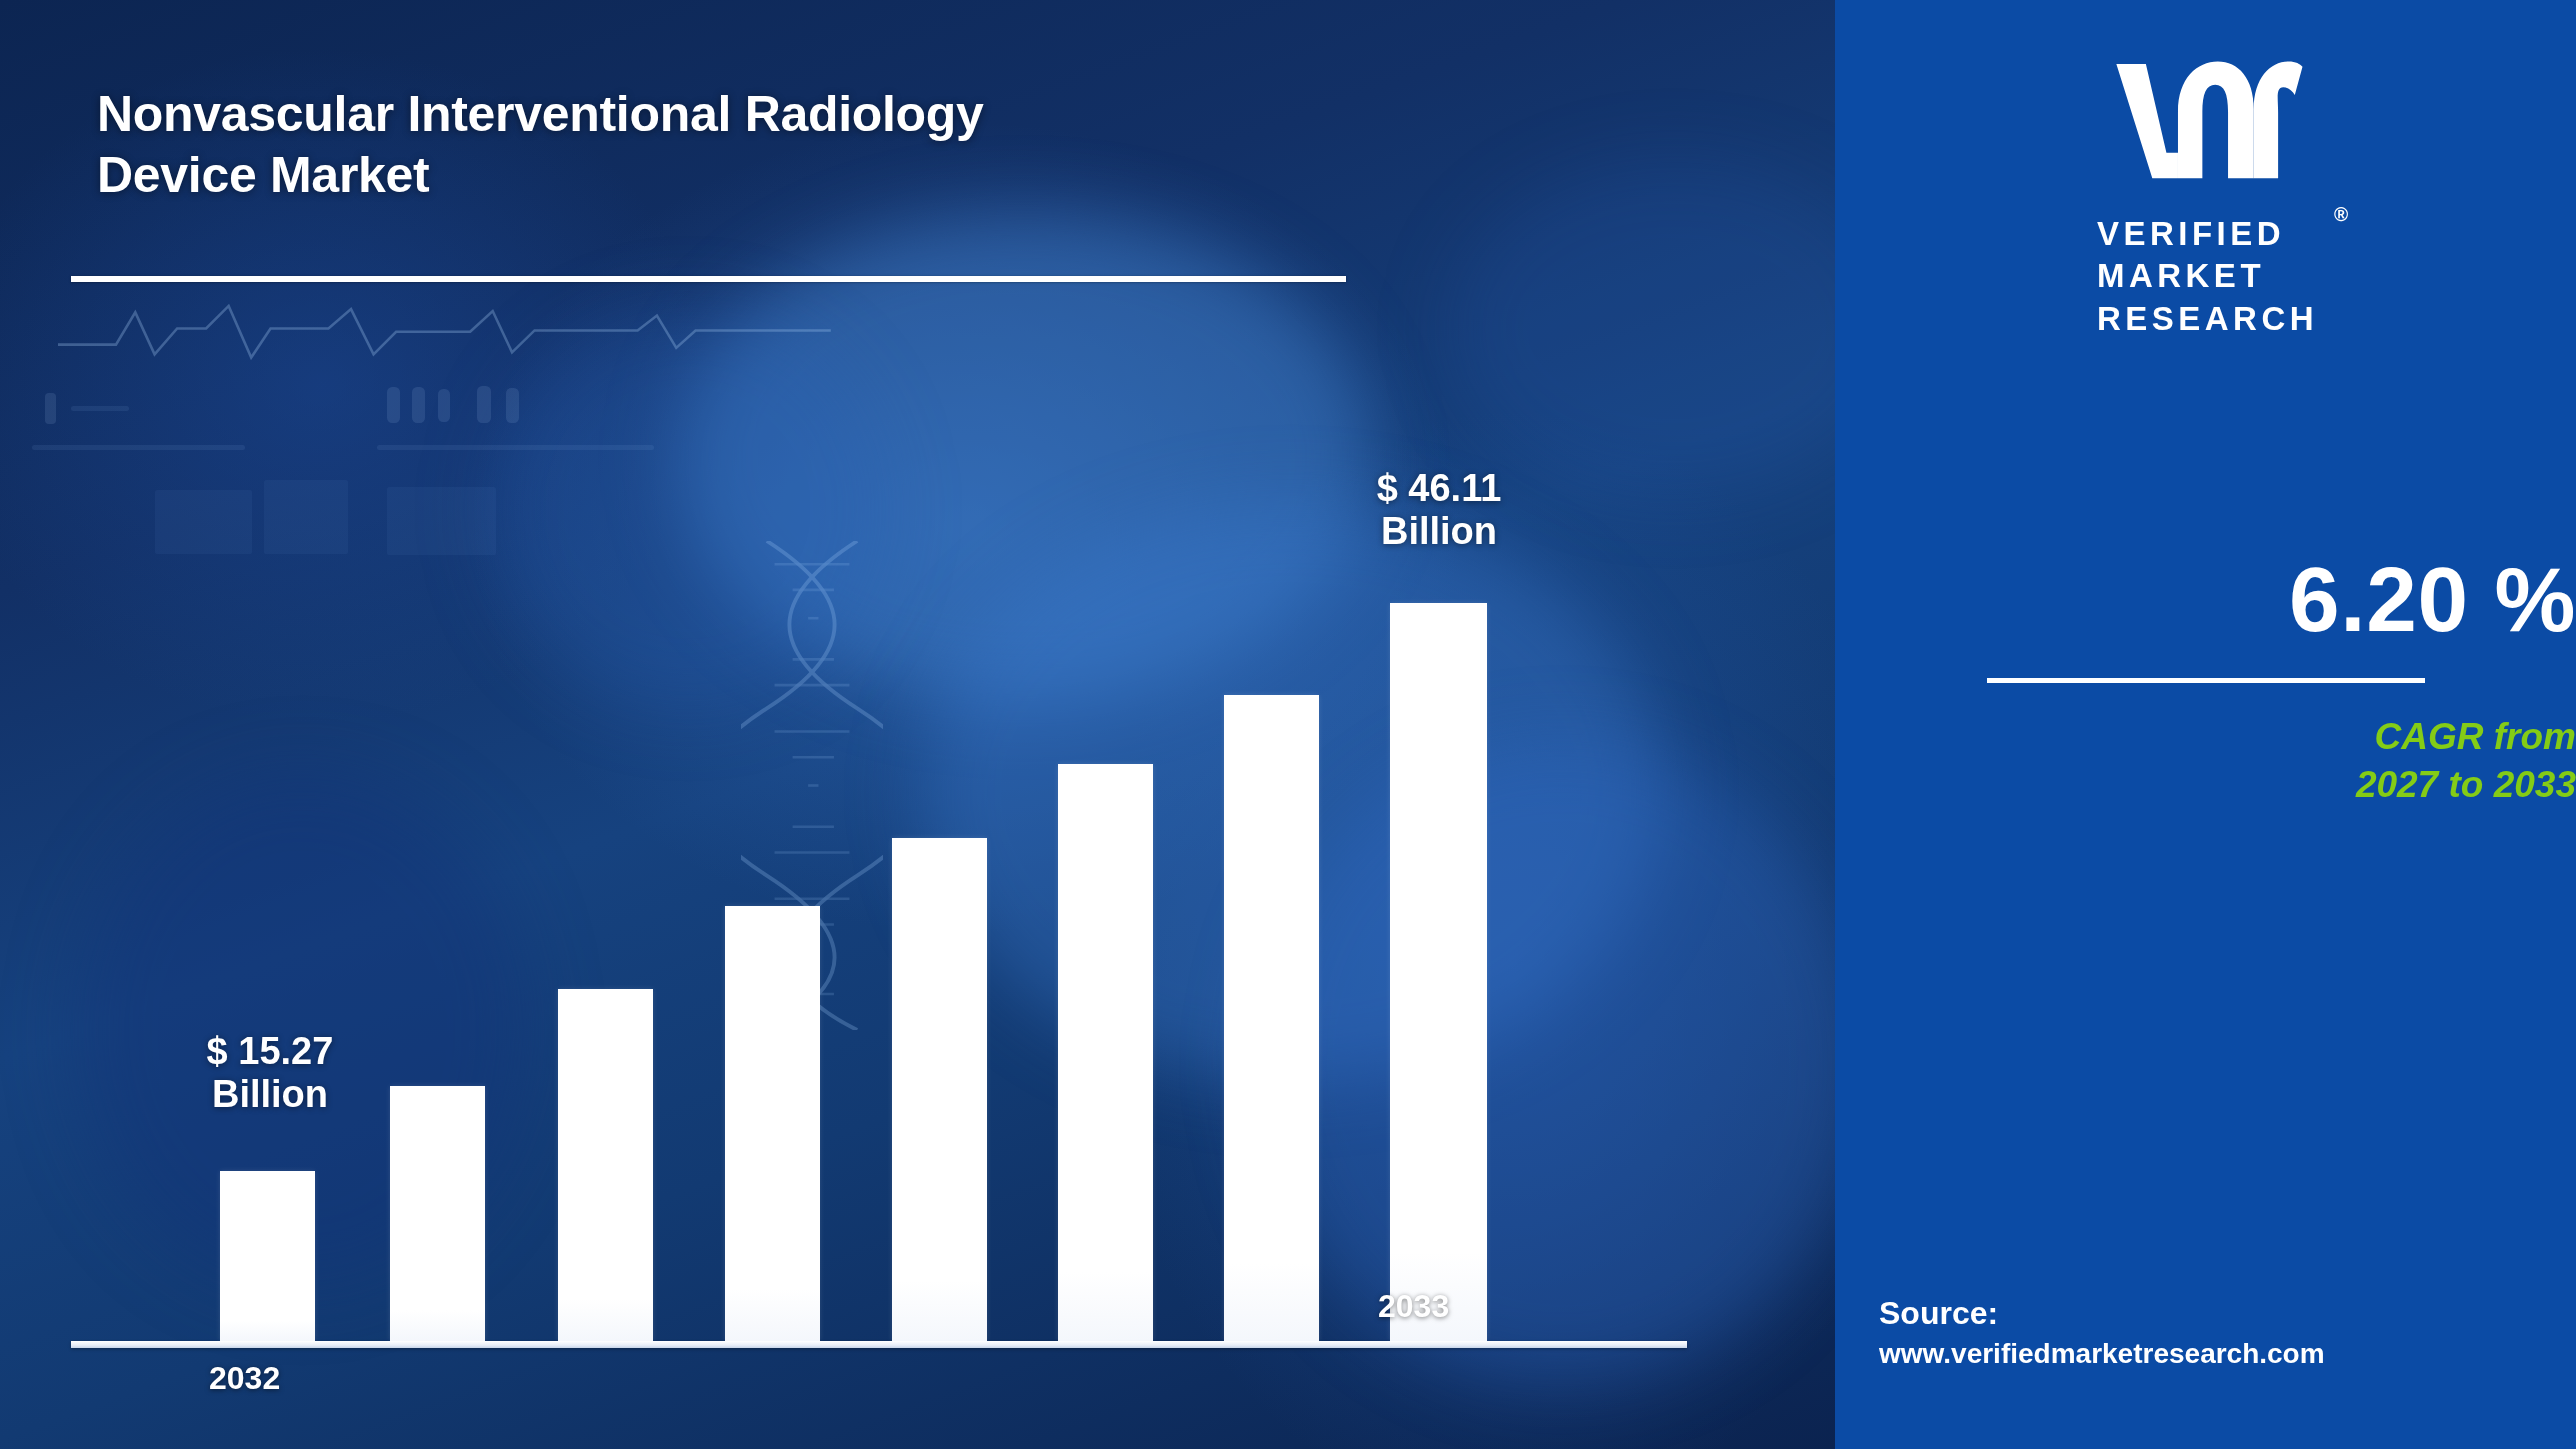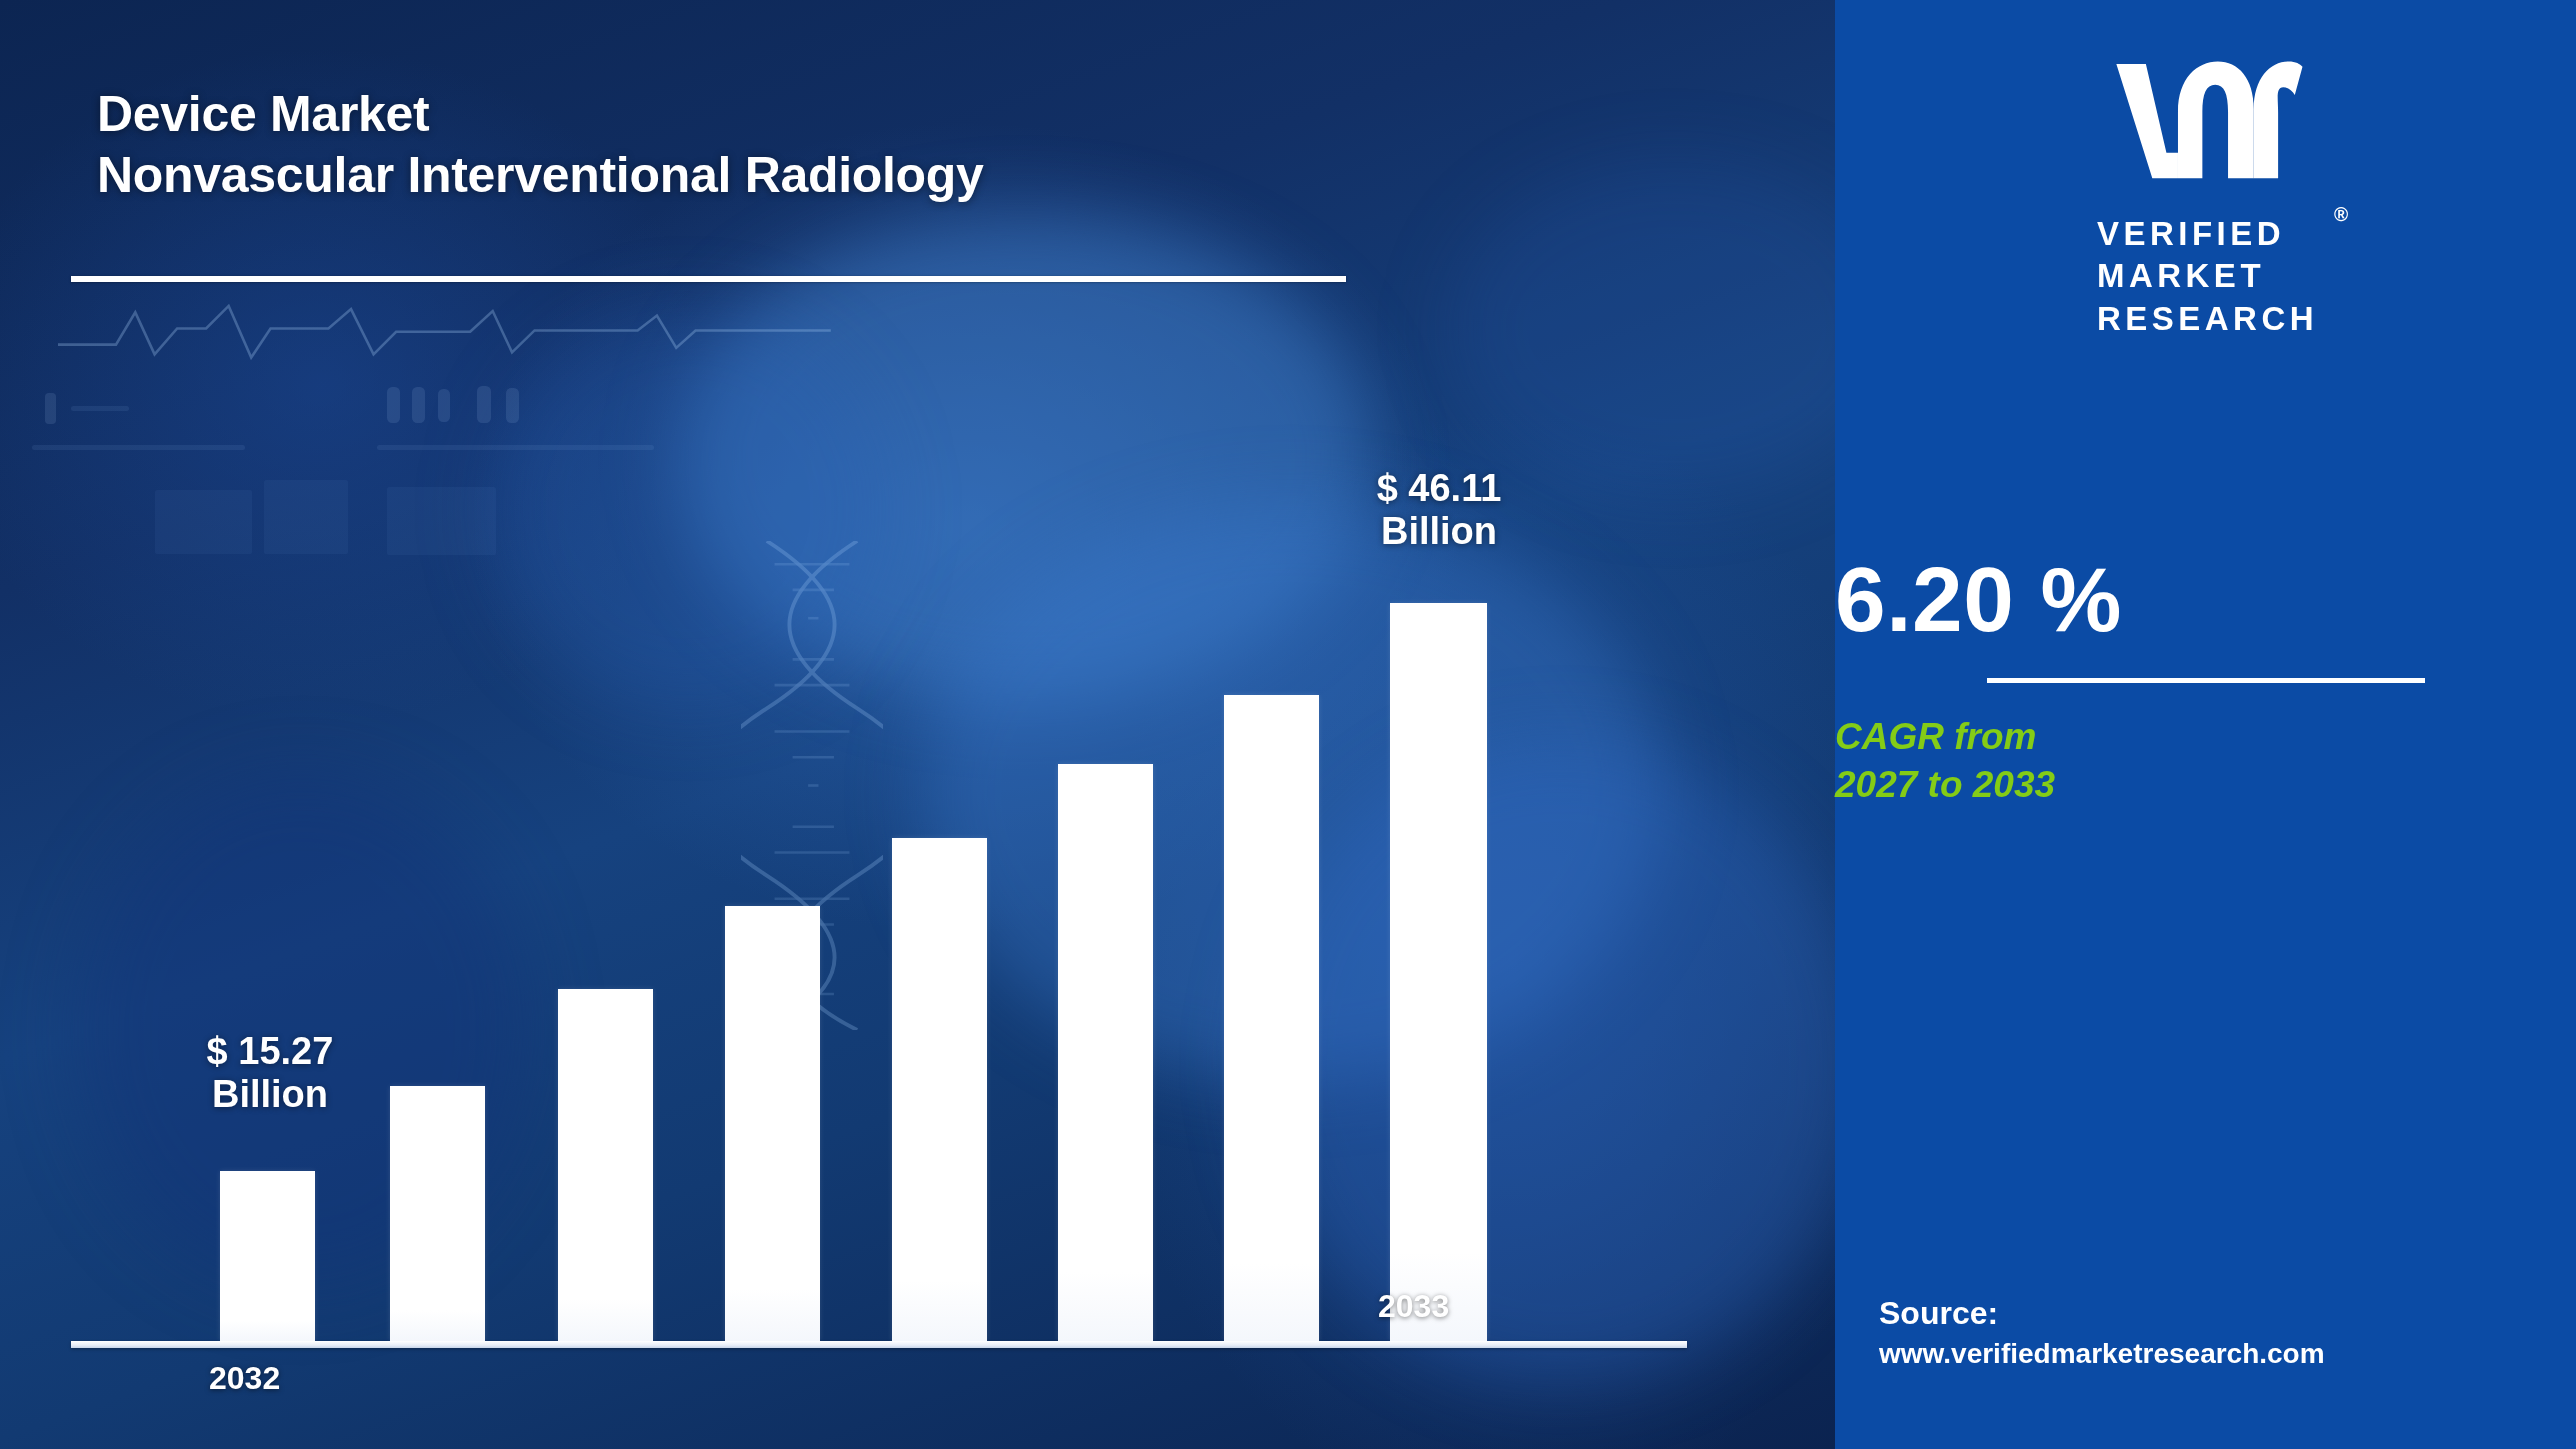--- a/index.html
+++ b/index.html
@@ -92,21 +92,21 @@
   }
   #logo-mark { width:193px; height:138px; flex:0 0 auto; }
   #logo-words { position:relative; color:#ffffff; }
   .logo-line {
     font-size:33px; font-weight:bold; letter-spacing:4.5px; line-height:1.30;
     white-space:nowrap;
   }
   #logo-reg {
     position:absolute; right:-30px; top:-9px; font-size:19.3px; font-weight:bold;
   }
-  #cagr-block { position:absolute; left:0; top:554px; width:741px; text-align:left; }
+  #cagr-block { position:absolute; left:0; top:554px; width:741px; text-align:right; }
   #cagr-value {
     color:#ffffff; font-size:91px; font-weight:bold; letter-spacing:0.6px; line-height:1;
   }
   #cagr-rule {
     margin:33px auto 0; width:438px; height:5.2px; background:#ffffff;
   }
   #cagr-caption {
     margin-top:30px; color:#84cc16; font-size:37px; font-weight:600; line-height:1.30;font-style:italic;
   }
   #cagr-caption span { display:block; }
@@ -167,22 +167,22 @@
           <line x1="40" y1="352" x2="72" y2="352"></line>
       </g>
     </svg>
 
     <svg class="ecg" viewBox="0 0 1500 110" preserveAspectRatio="none">
       <polyline points="0,80 90,80 120,30 150,95 185,55 230,55 265,20 300,100 330,55 420,55 455,25 490,95 525,60 640,60 675,28 705,92 740,58 900,58 930,35 960,85 990,58 1200,58" fill="none" stroke="#a8cdf5" stroke-width="4"></polyline>
     </svg>
 
     <div id="title-block">
       <div id="chart-title">
+        <div>Nonvascular Interventional Radiology</div>
         <div>Device Market</div>
-        <div>Nonvascular Interventional Radiology</div>
       </div>
     </div>
     <div id="title-rule"></div>
 
     <div id="chart-area">
 
       <div id="axis-line"></div>
 
       <div class="bar" style="left:220px;  width:95px; height:170px;"></div>
       <div class="bar" style="left:390px;  width:95px; height:255px;"></div>

